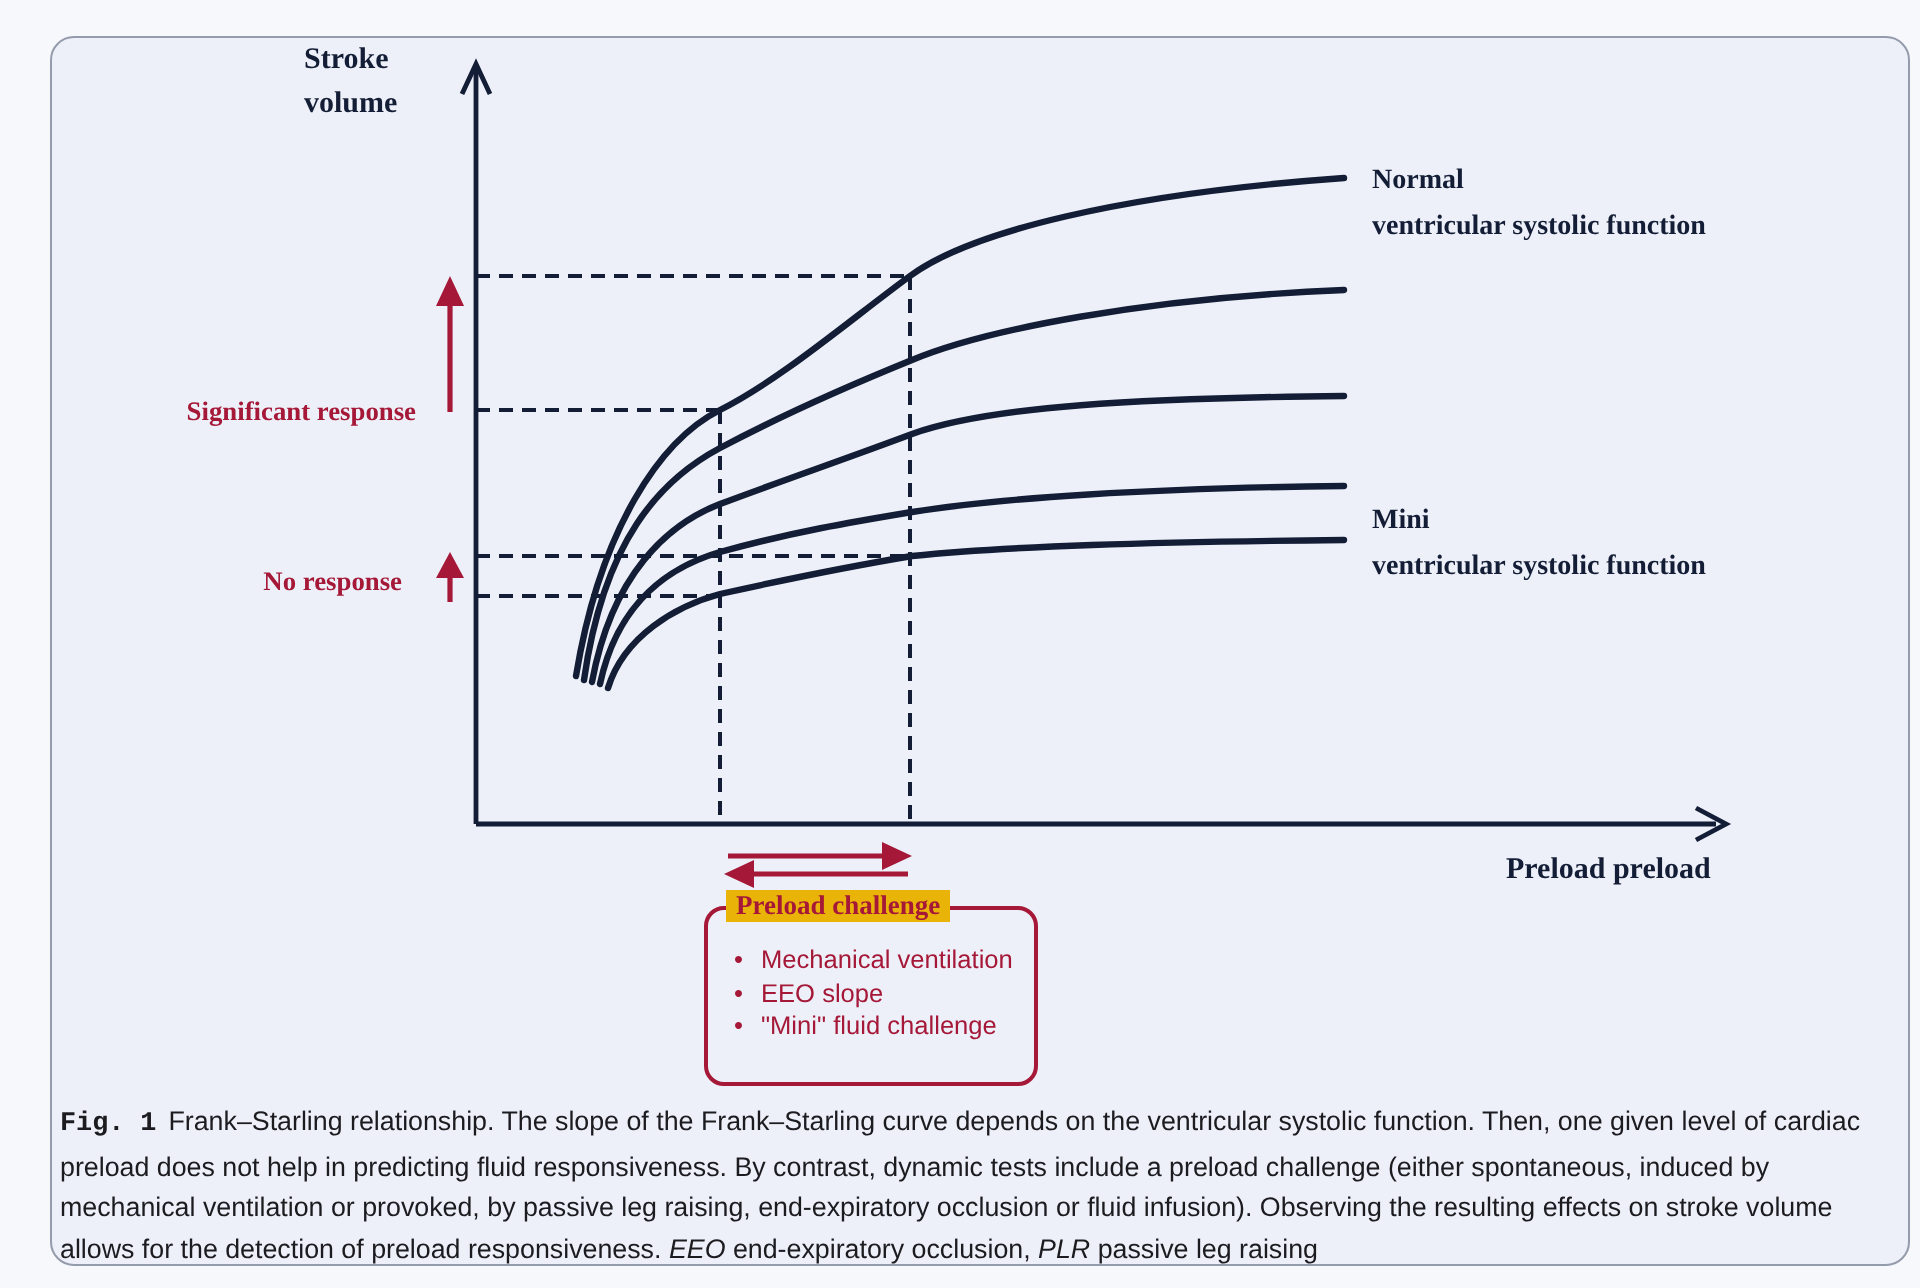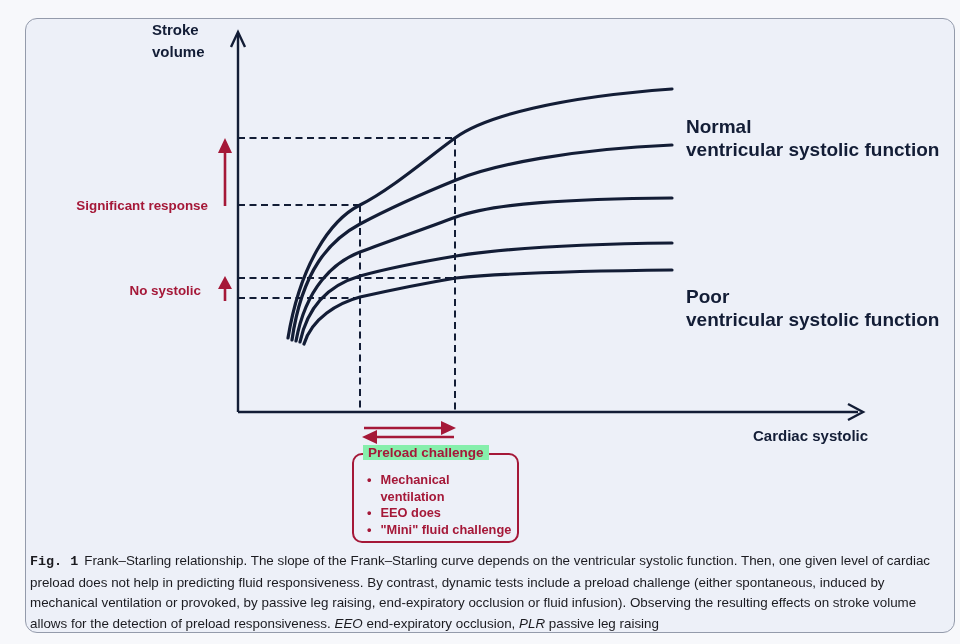--- a/index.html
+++ b/index.html
@@ -7,44 +7,44 @@
   .screen {
     position:relative; width:960px; height:644px;
     background:#f7f8fb; overflow:hidden;
   }
   .panel {
     position:absolute; left:25px; top:18px; width:930px; height:615px;
     background:#edf0f8; border:1.5px solid #949bab; border-radius:12px;
   }
   .plot-svg { position:absolute; left:0; top:0; width:960px; height:644px; }
 
-  .lbl { position:absolute; white-space:nowrap; }
+  .lbl { position:absolute; white-space:nowrap;font-family:Liberation Serif, serif; }
   .navy { color:#131d36; font-weight:bold; }
   .red  { color:#a51838; font-weight:bold; }
 
   .y-axis-label { left:152px; top:19px; width:68px; font-size:15px; line-height:22px; white-space:normal; }
   .x-axis-label { left:753px; top:427px; font-size:15px; }
 
-  .curve-label { font-size:19px; line-height:23px;margin-top:36px; }
+  .curve-label { font-size:14px; line-height:23px; }
   .curve-label-normal { left:686px; top:79px; }
   .curve-label-poor   { left:686px; top:249px; }
 
   .sig-response { left:60px; top:165px; width:148px; text-align:right; font-size:13.4px;margin-top:33px; }
   .no-response  { left:73px; top:283px; width:128px; text-align:right; font-size:13.4px; }
 
   .preload-box {
     position:absolute; left:352px; top:453px; width:167px; height:90px;
     border:2px solid #a51838; border-radius:10px;
   }
   .preload-legend {
-    position:absolute; left:363px; top:445px; background:#86efac;
+    position:absolute; left:363px; top:445px; background:#eab308;
     padding:0 5px; font-size:13.5px;
   }
   .preload-items { position:absolute; left:354px; top:468px; width:163px; padding:4px 4px 0 8px; }
-  .bullet-row { display:flex; align-items:flex-start; font-size:12.8px; line-height:16.6px; color:#a51838; font-weight:bold; }
+  .bullet-row { display:flex; align-items:flex-start; font-size:12.8px; line-height:16.6px; color:#a51838; font-weight:normal; }
   .bullet-row .dot { flex:0 0 auto; margin:0 9px 0 5px; }
   .bullet-row .dot::before { content:"\2022"; }
 
   .caption {
     position:absolute; left:30px; top:551px; width:906px;
     font-size:13.4px; line-height:20.6px; color:#1b1b20;
   }
   .caption .figlab { font-weight:bold; padding-right:6px;font-family:Liberation Mono, monospace; }
   .caption i { font-style:italic; }
 </style>
@@ -79,44 +79,44 @@
     <path d="M225,301 L225,287" stroke="#a51838" stroke-width="2.6" fill="none"></path>
     <polygon points="225,276 218,289 232,289" fill="#a51838"></polygon>
 
     <path d="M364,428 L444,428" stroke="#a51838" stroke-width="2.6" fill="none"></path>
     <polygon points="456,428 441,421 441,435" fill="#a51838"></polygon>
     <path d="M374,437 L454,437" stroke="#a51838" stroke-width="2.6" fill="none"></path>
     <polygon points="362,437 377,430 377,444" fill="#a51838"></polygon>
   </svg>
 
   <div class="lbl navy y-axis-label">Stroke volume</div>
-  <div class="lbl navy x-axis-label">Cardiac systolic</div>
+  <div class="lbl navy x-axis-label">Preload preload</div>
 
   <div class="lbl navy curve-label curve-label-normal">
     <div>Normal</div>
     <div>ventricular systolic function</div>
   </div>
   <div class="lbl navy curve-label curve-label-poor">
-    <div>Poor</div>
+    <div>Mini</div>
     <div>ventricular systolic function</div>
   </div>
 
   <div class="lbl red sig-response">Significant response</div>
-  <div class="lbl red no-response">No systolic</div>
+  <div class="lbl red no-response">No response</div>
 
   <div class="preload-box"></div>
   <div class="lbl red preload-legend">Preload challenge</div>
   <div class="preload-items">
     <div class="bullet-row">
       <span class="dot"></span>
       <span>Mechanical ventilation</span>
     </div>
     <div class="bullet-row">
       <span class="dot"></span>
-      <span>EEO does</span>
+      <span>EEO slope</span>
     </div>
     <div class="bullet-row">
       <span class="dot"></span>
       <span>"Mini" fluid challenge</span>
     </div>
   </div>
 
   <div class="caption">
     <span class="figlab">Fig. 1</span><span>Frank–Starling relationship. The slope of the Frank–Starling curve depends on the ventricular systolic function. Then, one given level of cardiac preload does not help in predicting fluid responsiveness. By contrast, dynamic tests include a preload challenge (either spontaneous, induced by mechanical ventilation or provoked, by passive leg raising, end-expiratory occlusion or fluid infusion). Observing the resulting effects on stroke volume allows for the detection of preload responsiveness. </span><i>EEO</i><span> end-expiratory occlusion, </span><i>PLR</i><span> passive leg raising</span>
   </div>

